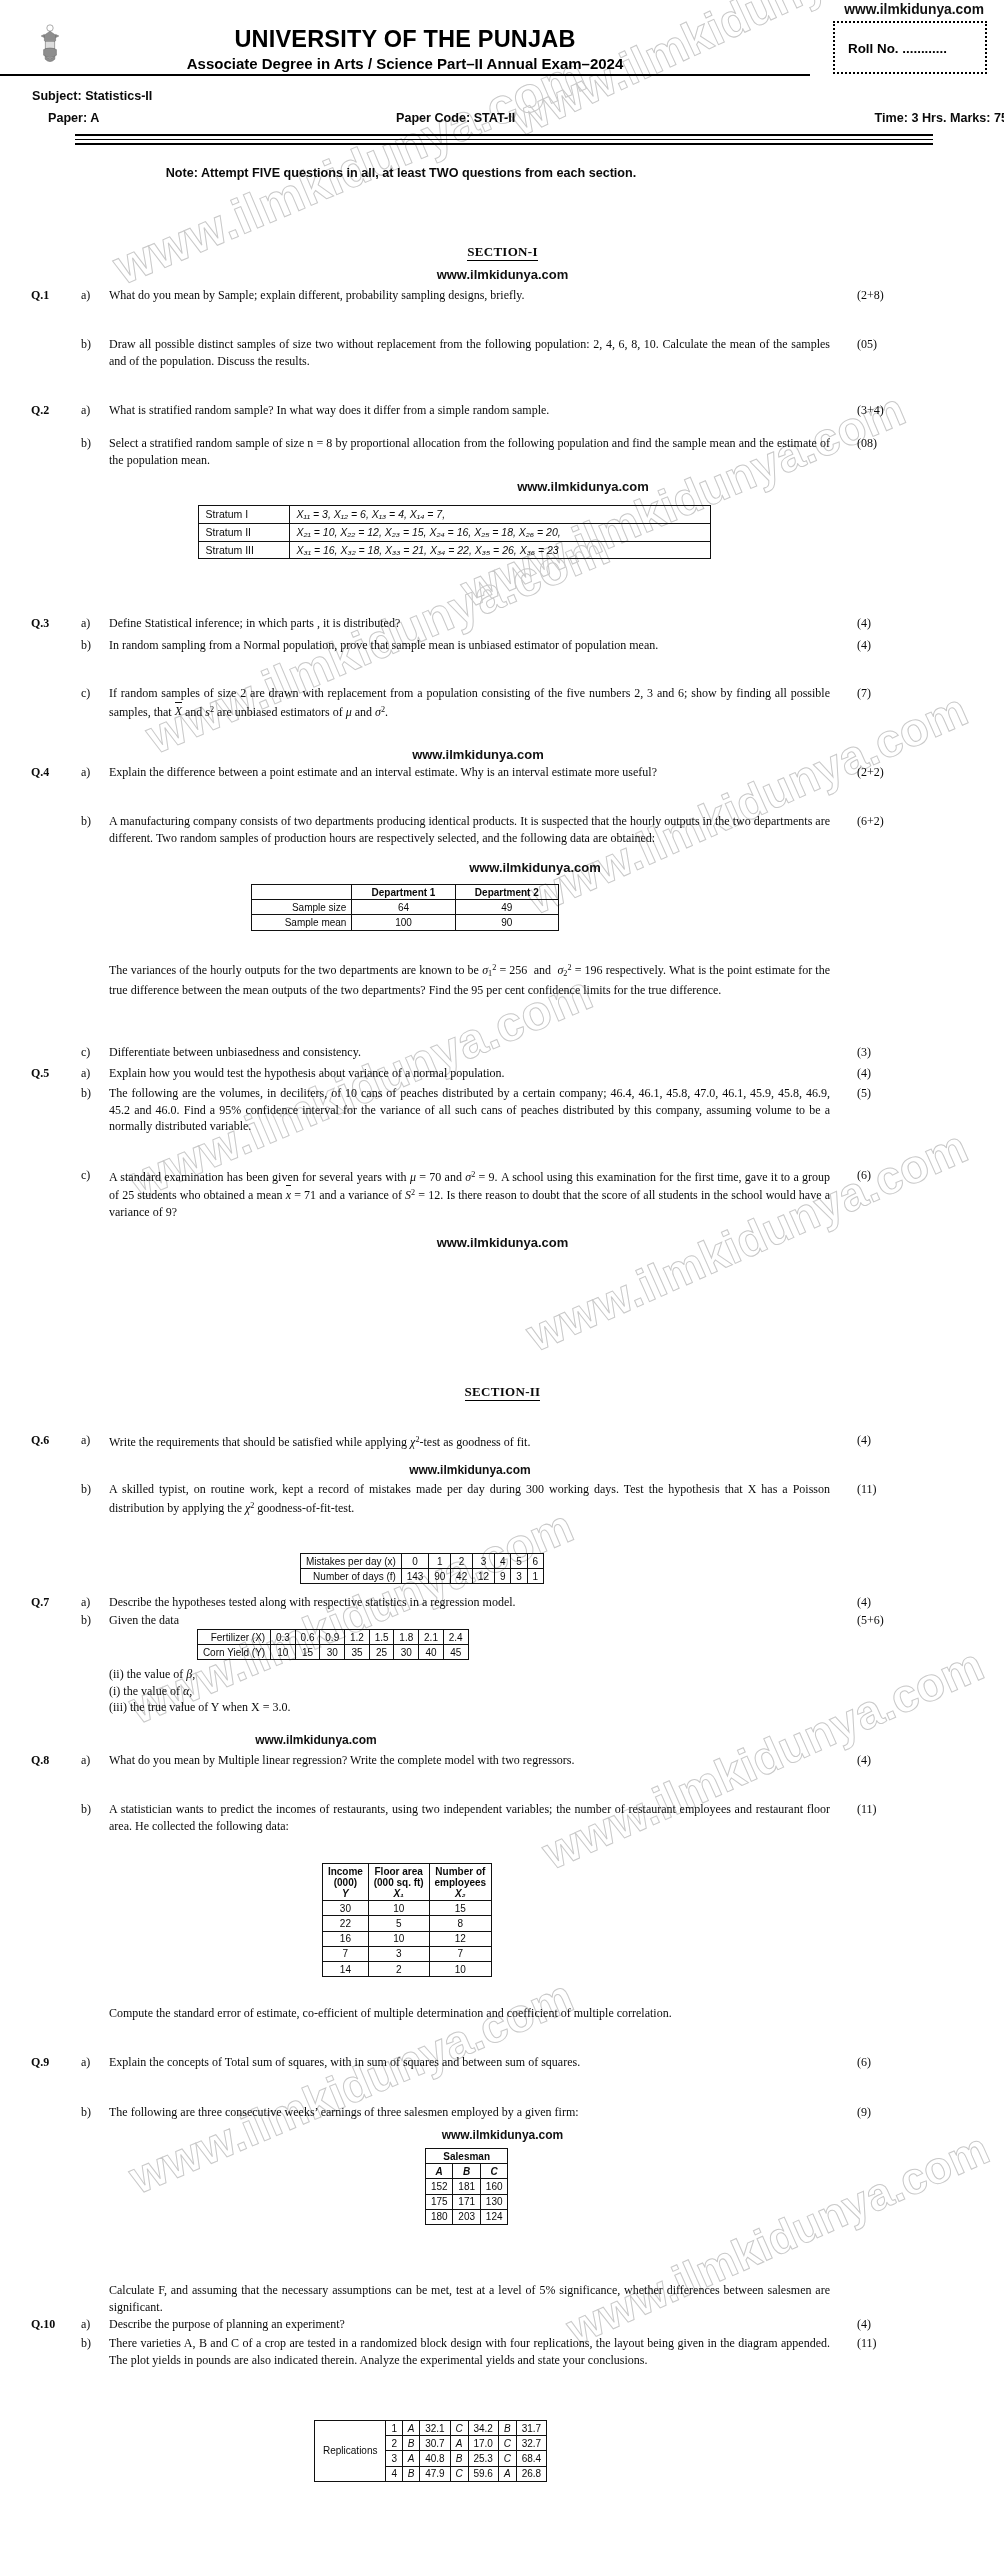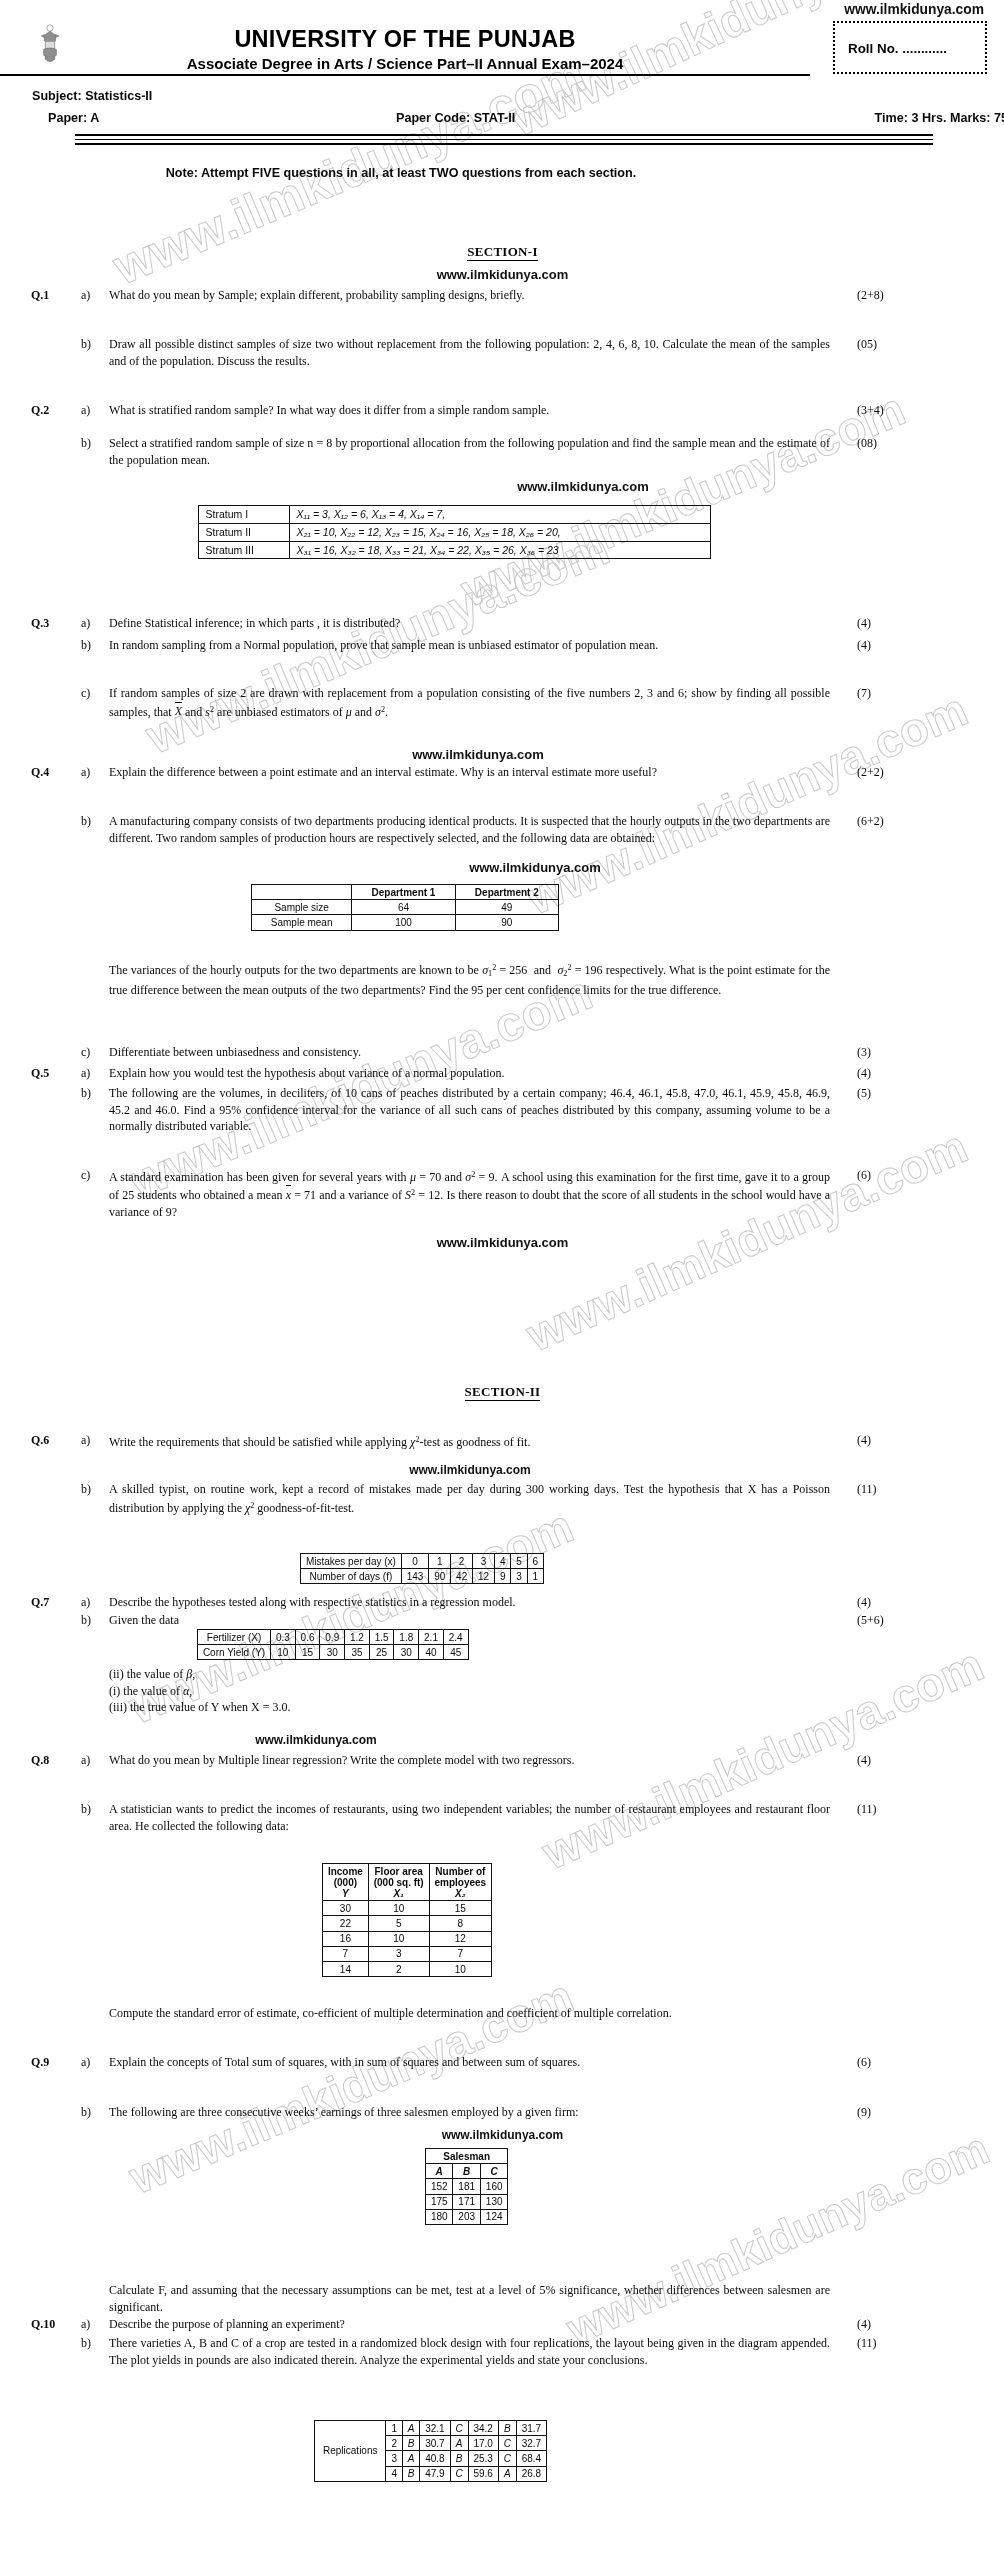--- a/index.html
+++ b/index.html
@@ -132,21 +132,21 @@
     font-size:10px;
     background:transparent;
   }
   table.dt td, table.dt th {
     border:1px solid #111;
     padding:1.6px 4.9px;
     font-weight:400;
     text-align:center;
     white-space:nowrap;
   }
-  table.dt td.lbl { text-align:center; }
+  table.dt td.lbl { text-align:right; }
   table.dt th { font-weight:700; }
 
   table.strat { left:198px; font-size:10.5px; }
   table.strat td { padding:2.4px 6.5px; }
   table.strat td.sname { text-align:left; width:91px; }
   table.strat td.svals { text-align:left; width:421px; font-style:italic; }
 
   .ctr-site {
     position:absolute; width:1005px; text-align:center;
     font-family:"Liberation Sans", sans-serif;

